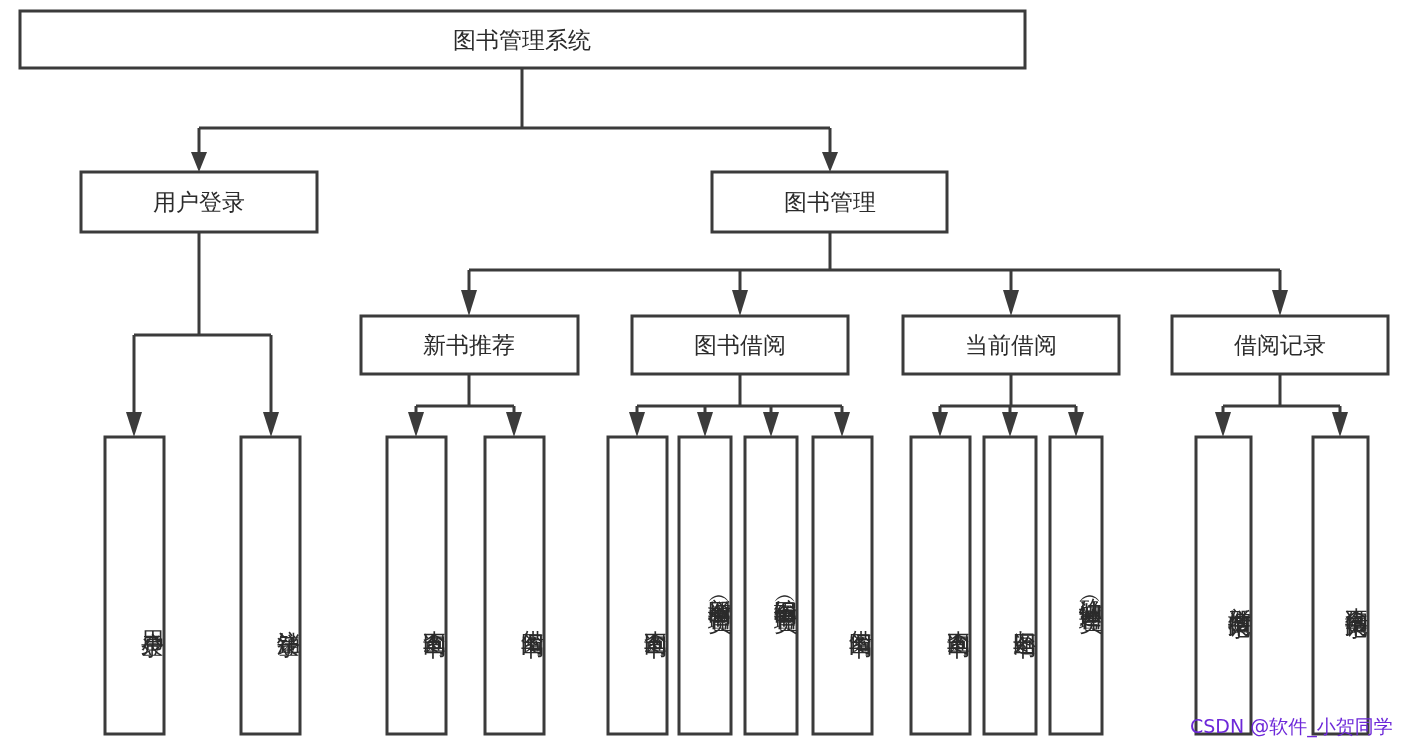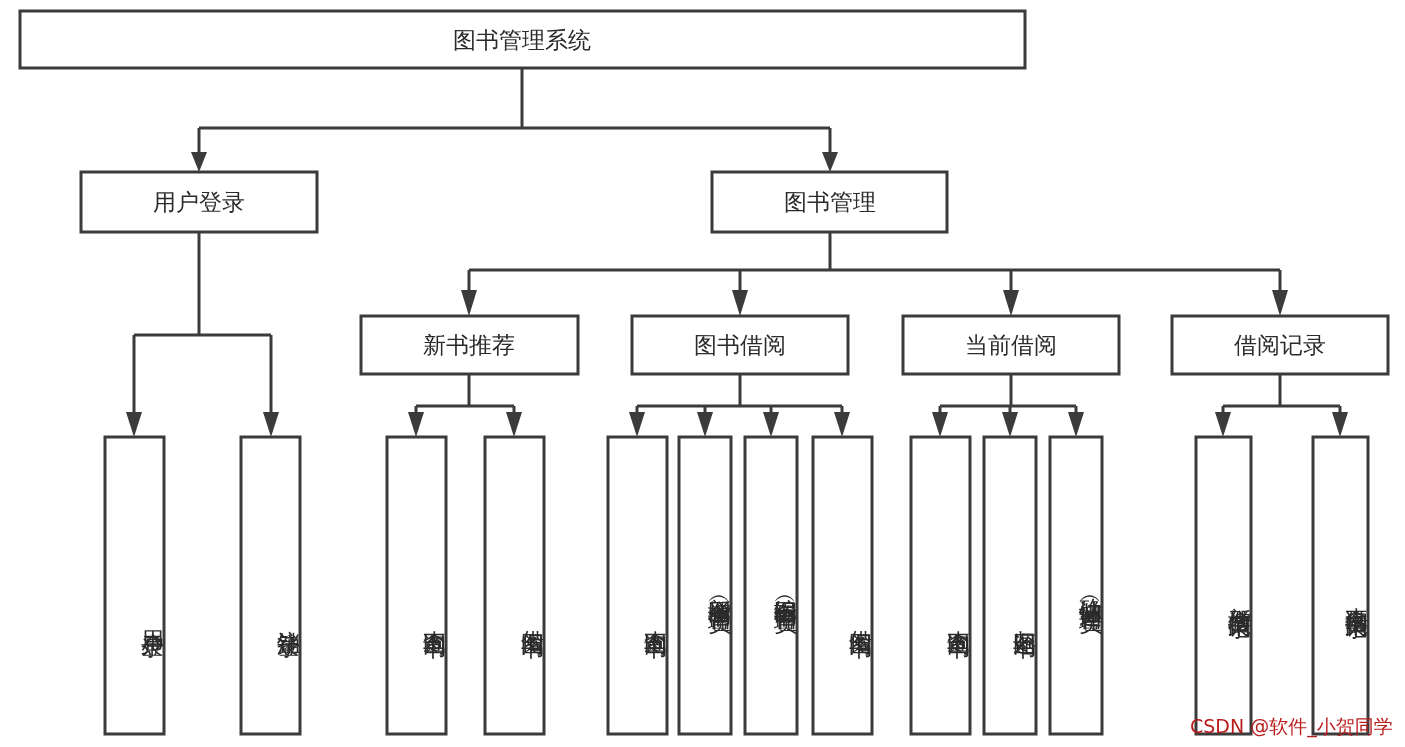--- a/index.html
+++ b/index.html
@@ -60,21 +60,21 @@
     white-space: nowrap;
     display: flex;
     align-items: flex-start;
     justify-content: center;
     pointer-events: none;
   }
   .watermark {
     position: absolute;
     font-family: "DejaVu Sans", "Liberation Sans", sans-serif;
     font-size: 19px;
-    color: #b91c1c;
+    color: #6d28d9;
     white-space: nowrap;
   }
 </style>
 </head>
 <body>
 
 <div id="diagram-root">
 
   <svg class="flow" viewBox="0 0 1405 747">
     <defs>

